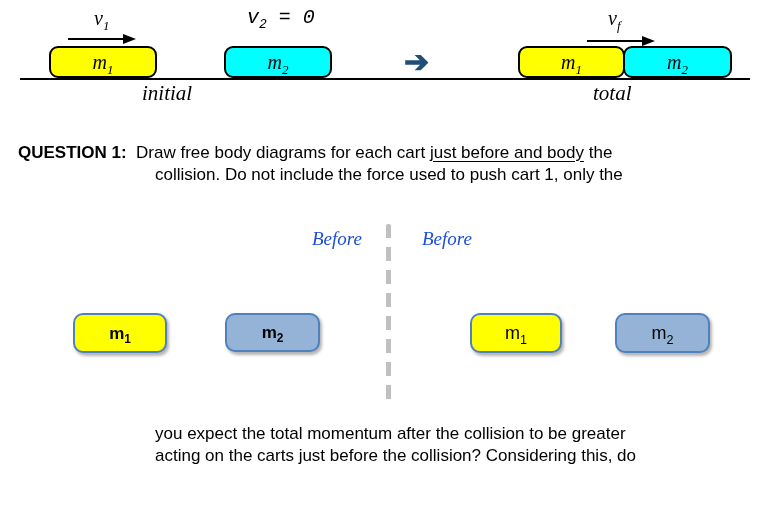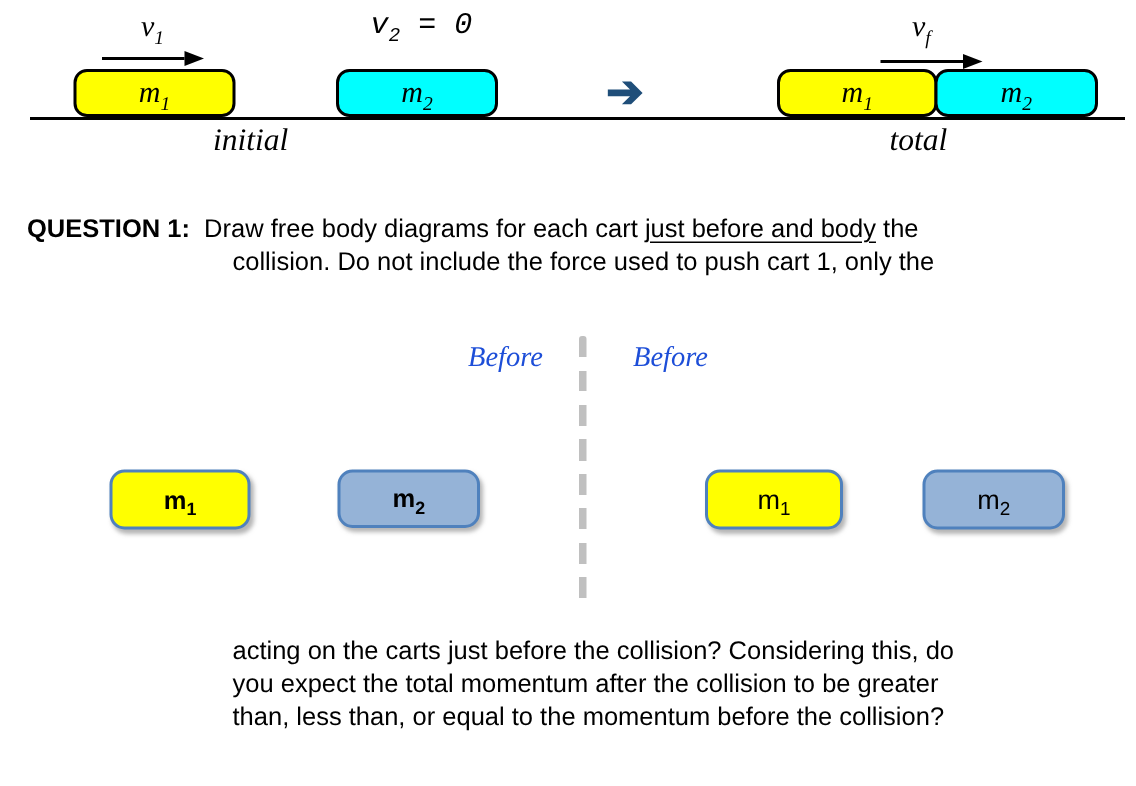--- a/index.html
+++ b/index.html
@@ -95,18 +95,17 @@
     <span class="fbd-label bold"><span>m</span><sub>2</sub></span>
   </div>
   <div class="fbd-box fbd-yellow" style="left:470px; top:313px; width:92px; height:40px;">
     <span class="fbd-label"><span>m</span><sub>1</sub></span>
   </div>
   <div class="fbd-box fbd-blue" style="left:615px; top:313px; width:95px; height:40px;">
     <span class="fbd-label"><span>m</span><sub>2</sub></span>
   </div>
 
   <div class="question" style="top:423px;">
+    <div class="qline cont"><span>you expect the total momentum after the collision to be greater</span></div>
     <div class="qline cont"><span>acting on the carts just before the collision? Considering this, do</span></div>
-    <div class="qline cont"><span>you expect the total momentum after the collision to be greater</span></div>
-    <div class="qline cont"><span>than, less than, or equal to the momentum before the collision?</span></div>
   </div>
 
 </div>
 
 </body></html>

